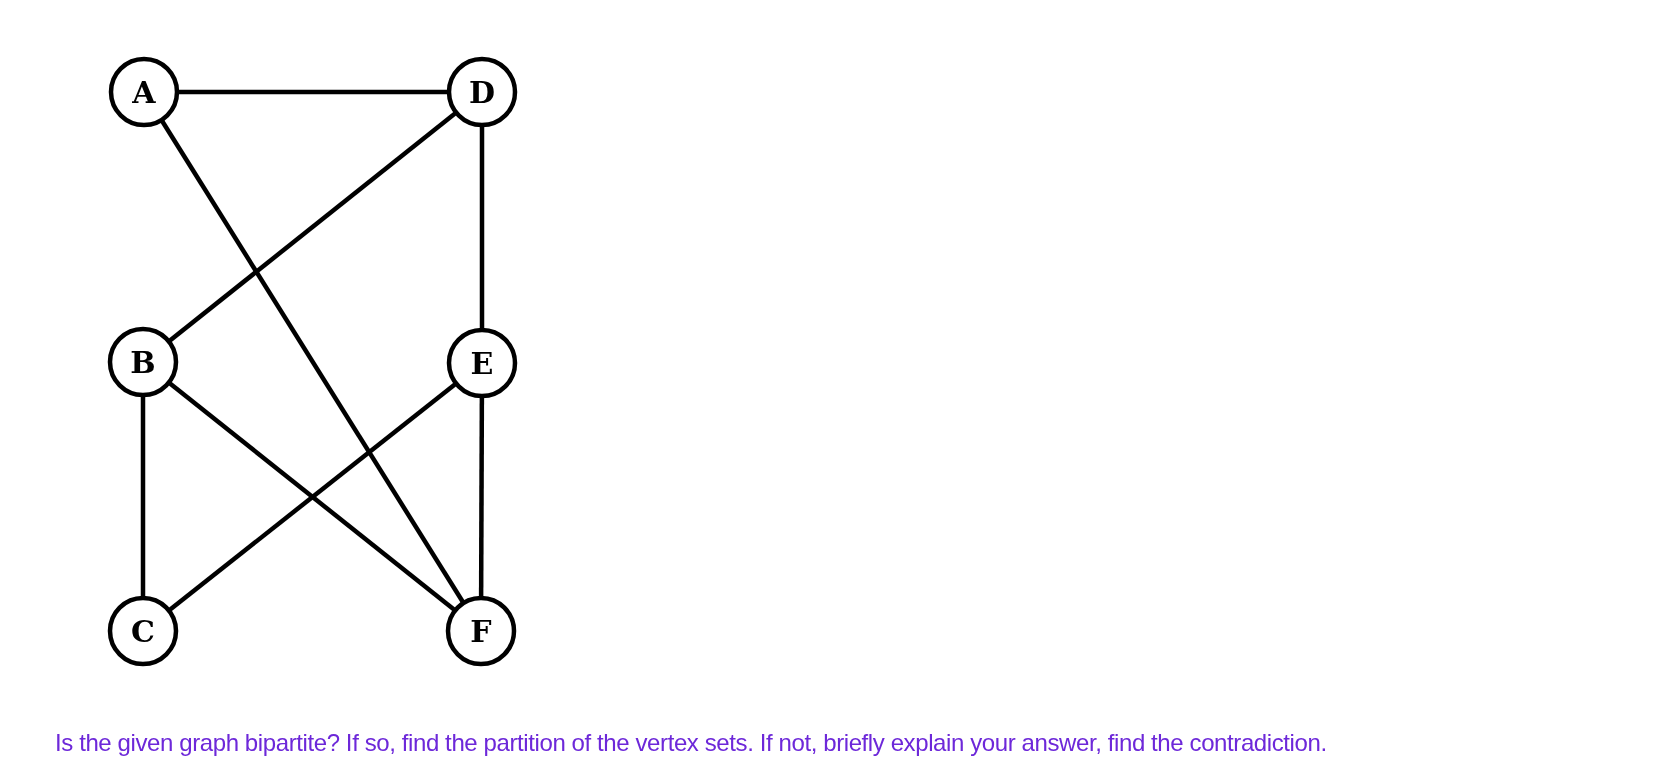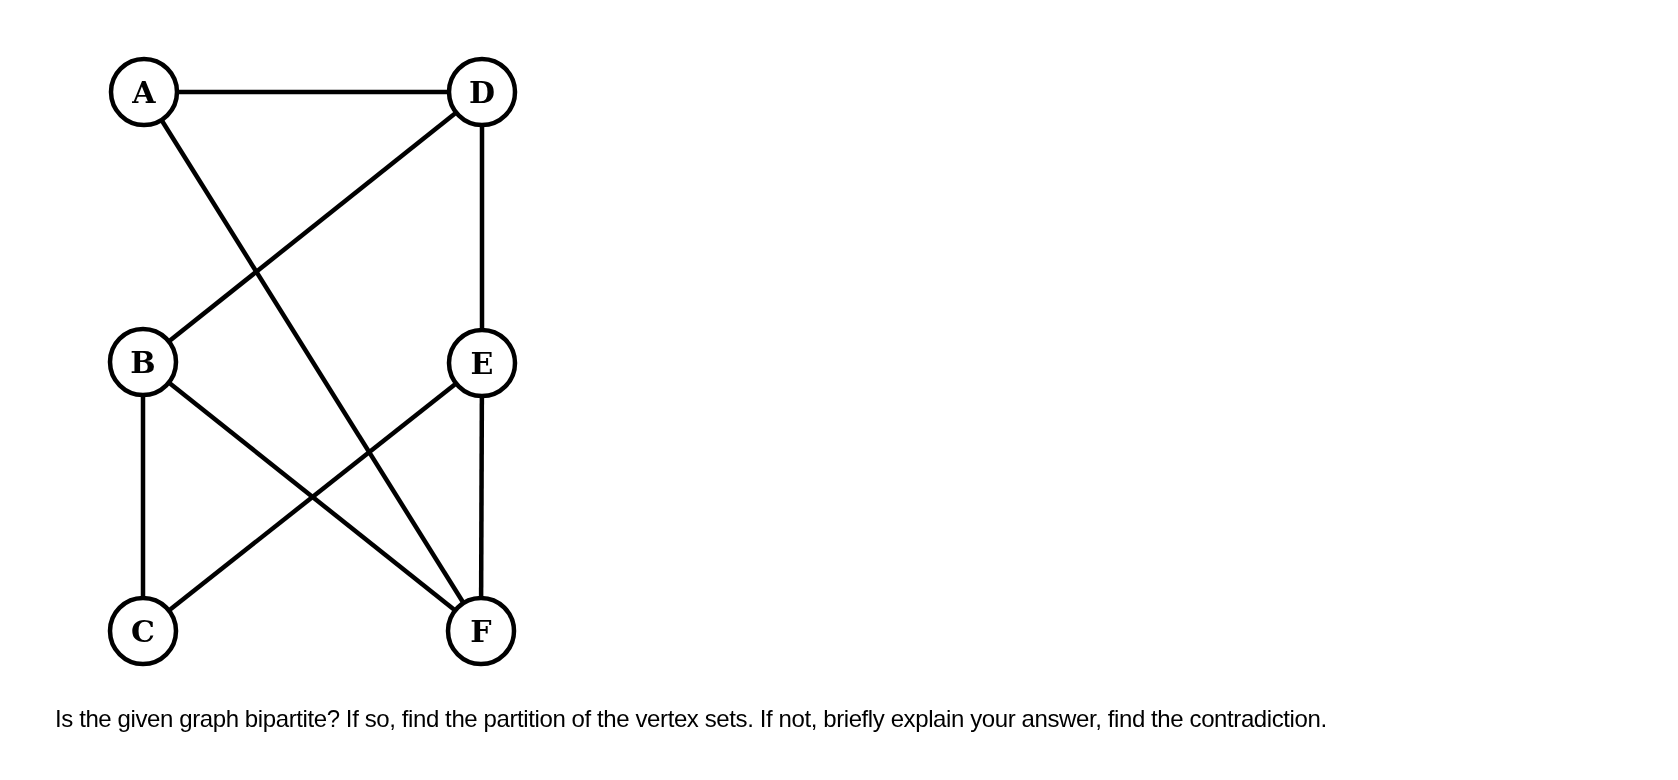--- a/index.html
+++ b/index.html
@@ -30,25 +30,25 @@
   .graph-node-label {
     font-family: "DejaVu Serif", serif;
     font-weight: bold;
     font-size: 30px;
     fill: #000000;
     text-anchor: middle;
   }
   .question {
     position: absolute;
     left: 55px;
-    top: 705px;
+    top: 729px;
     width: 1600px;
     font-size: 24px;
     letter-spacing: -0.4px;
-    color: #000000;
+    color: #6d28d9;
     white-space: nowrap;
   }
 </style>
 </head>
 <body>
 
 <svg id="graph-svg" class="graph-figure" width="620" height="710" viewBox="0 0 620 710" xmlns="http://www.w3.org/2000/svg">
     <line x1="144" y1="92" x2="482" y2="92" class="graph-edge" stroke="#000000" stroke-width="4.5"></line>
     <line x1="144" y1="92" x2="481" y2="631" class="graph-edge" stroke="#000000" stroke-width="4.5"></line>
     <line x1="143" y1="362" x2="482" y2="92" class="graph-edge" stroke="#000000" stroke-width="4.5"></line>

